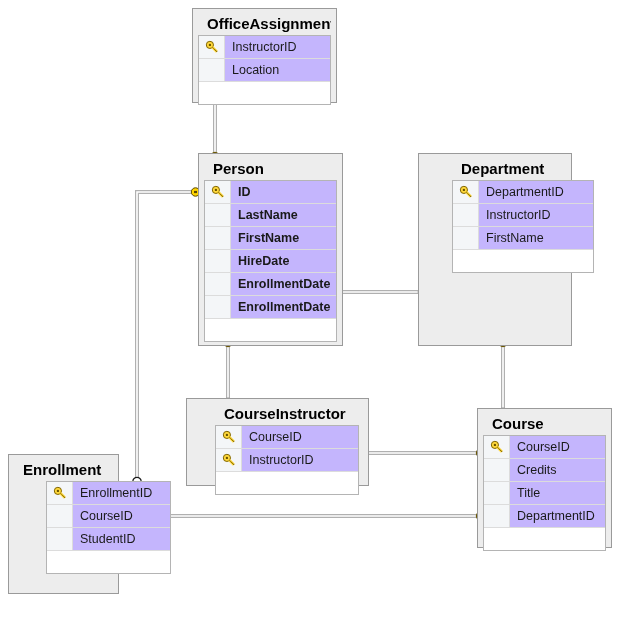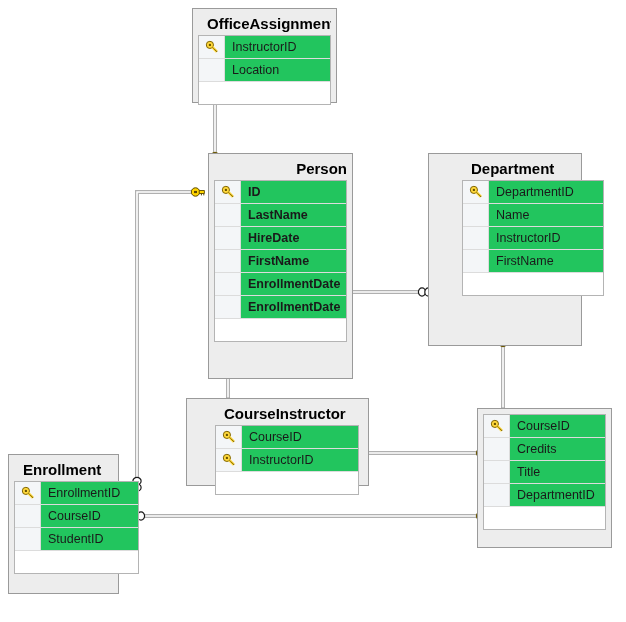--- a/index.html
+++ b/index.html
@@ -46,21 +46,21 @@
     box-sizing: border-box;
     border: 1px solid #b4b4b4;
     background: #ffffff;
   }
   .row {
     display: flex;
     align-items: center;
     height: 23px;
     box-sizing: border-box;
     border-bottom: 1px solid #dcdcdc;
-    background: #22c55e;
+    background: #c4b5fd;
   }
   .row:last-child { border-bottom: none; }
   .gutter {
     width: 26px;
     min-width: 26px;
     height: 100%;
     box-sizing: border-box;
     border-right: 1px solid #dcdcdc;
     background: #f4f6f8;
     display: flex;
@@ -204,76 +204,72 @@
             </div>
             <div class="col-name">InstructorID</div>
           </div>
           <div class="row">
             <div class="gutter"></div>
             <div class="col-name">Location</div>
           </div>
           <div class="filler"></div>
         </div>
       </div>
-      <div class="entity" style="left: 208px; top: 153px; width: 145px; height: 226px; text-align: right;">
+      <div class="entity" style="left: 198px; top: 153px; width: 145px; height: 193px;">
         <div class="entity-title">Person</div>
         <div class="grid" style="width: 133px; font-weight: bold;">
           <div class="row">
             <div class="gutter">
               <svg class="key-icon" viewBox="0 0 16 16">
                 <circle cx="5.6" cy="5.6" r="4.1" fill="#ffd83b" stroke="#7a6000" stroke-width="1.1"></circle>
                 <circle cx="5.6" cy="5.6" r="1.35" fill="#6b5400"></circle>
                 <path d="M8.2 8.0 L13.6 13.4" stroke="#ffd83b" stroke-width="3.0" stroke-linecap="butt"></path>
                 <path d="M8.2 8.0 L13.6 13.4" stroke="#7a6000" stroke-width="0.9" fill="none"></path>
                 <path d="M10.9 10.7 L12.2 12.0 M12.6 12.4 L13.9 13.7" stroke="#7a6000" stroke-width="1.0"></path>
               </svg>
             </div>
             <div class="col-name">ID</div>
           </div>
           <div class="row">
             <div class="gutter"></div>
             <div class="col-name">LastName</div>
           </div>
           <div class="row">
             <div class="gutter"></div>
+            <div class="col-name">FirstName</div>
+          </div>
+          <div class="row">
+            <div class="gutter"></div>
             <div class="col-name">HireDate</div>
           </div>
           <div class="row">
             <div class="gutter"></div>
-            <div class="col-name">FirstName</div>
-          </div>
-          <div class="row">
-            <div class="gutter"></div>
             <div class="col-name">EnrollmentDate</div>
           </div>
           <div class="row">
             <div class="gutter"></div>
             <div class="col-name">EnrollmentDate</div>
           </div>
           <div class="filler"></div>
         </div>
       </div>
-      <div class="entity" style="left: 428px; top: 153px; width: 154px; height: 193px; padding-left: 33px;">
+      <div class="entity" style="left: 418px; top: 153px; width: 154px; height: 193px; padding-left: 33px;">
         <div class="entity-title">Department</div>
         <div class="grid" style="width: 142px;">
           <div class="row">
             <div class="gutter">
               <svg class="key-icon" viewBox="0 0 16 16">
                 <circle cx="5.6" cy="5.6" r="4.1" fill="#ffd83b" stroke="#7a6000" stroke-width="1.1"></circle>
                 <circle cx="5.6" cy="5.6" r="1.35" fill="#6b5400"></circle>
                 <path d="M8.2 8.0 L13.6 13.4" stroke="#ffd83b" stroke-width="3.0" stroke-linecap="butt"></path>
                 <path d="M8.2 8.0 L13.6 13.4" stroke="#7a6000" stroke-width="0.9" fill="none"></path>
                 <path d="M10.9 10.7 L12.2 12.0 M12.6 12.4 L13.9 13.7" stroke="#7a6000" stroke-width="1.0"></path>
               </svg>
             </div>
             <div class="col-name">DepartmentID</div>
-          </div>
-          <div class="row">
-            <div class="gutter"></div>
-            <div class="col-name">Name</div>
           </div>
           <div class="row">
             <div class="gutter"></div>
             <div class="col-name">InstructorID</div>
           </div>
           <div class="row">
             <div class="gutter"></div>
             <div class="col-name">FirstName</div>
           </div>
           <div class="filler"></div>
@@ -303,20 +299,21 @@
                 <path d="M8.2 8.0 L13.6 13.4" stroke="#7a6000" stroke-width="0.9" fill="none"></path>
                 <path d="M10.9 10.7 L12.2 12.0 M12.6 12.4 L13.9 13.7" stroke="#7a6000" stroke-width="1.0"></path>
               </svg>
             </div>
             <div class="col-name">InstructorID</div>
           </div>
           <div class="filler"></div>
         </div>
       </div>
       <div class="entity" style="left: 477px; top: 408px; width: 135px; height: 140px;">
+        <div class="entity-title">Course</div>
         <div class="grid" style="width: 123px;">
           <div class="row">
             <div class="gutter">
               <svg class="key-icon" viewBox="0 0 16 16">
                 <circle cx="5.6" cy="5.6" r="4.1" fill="#ffd83b" stroke="#7a6000" stroke-width="1.1"></circle>
                 <circle cx="5.6" cy="5.6" r="1.35" fill="#6b5400"></circle>
                 <path d="M8.2 8.0 L13.6 13.4" stroke="#ffd83b" stroke-width="3.0" stroke-linecap="butt"></path>
                 <path d="M8.2 8.0 L13.6 13.4" stroke="#7a6000" stroke-width="0.9" fill="none"></path>
                 <path d="M10.9 10.7 L12.2 12.0 M12.6 12.4 L13.9 13.7" stroke="#7a6000" stroke-width="1.0"></path>
               </svg>
@@ -333,21 +330,21 @@
           </div>
           <div class="row">
             <div class="gutter"></div>
             <div class="col-name">DepartmentID</div>
           </div>
           <div class="filler"></div>
         </div>
       </div>
       <div class="entity" style="left: 8px; top: 454px; width: 111px; height: 140px;">
         <div class="entity-title">Enrollment</div>
-        <div class="grid" style="width: 125px;">
+        <div class="grid" style="width: 125px; margin-left: 32px;">
           <div class="row">
             <div class="gutter">
               <svg class="key-icon" viewBox="0 0 16 16">
                 <circle cx="5.6" cy="5.6" r="4.1" fill="#ffd83b" stroke="#7a6000" stroke-width="1.1"></circle>
                 <circle cx="5.6" cy="5.6" r="1.35" fill="#6b5400"></circle>
                 <path d="M8.2 8.0 L13.6 13.4" stroke="#ffd83b" stroke-width="3.0" stroke-linecap="butt"></path>
                 <path d="M8.2 8.0 L13.6 13.4" stroke="#7a6000" stroke-width="0.9" fill="none"></path>
                 <path d="M10.9 10.7 L12.2 12.0 M12.6 12.4 L13.9 13.7" stroke="#7a6000" stroke-width="1.0"></path>
               </svg>
             </div>

